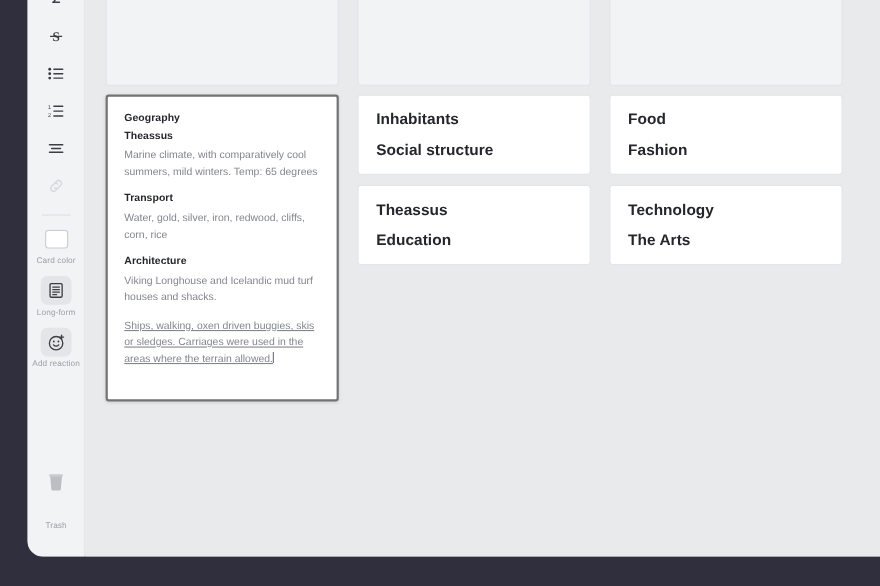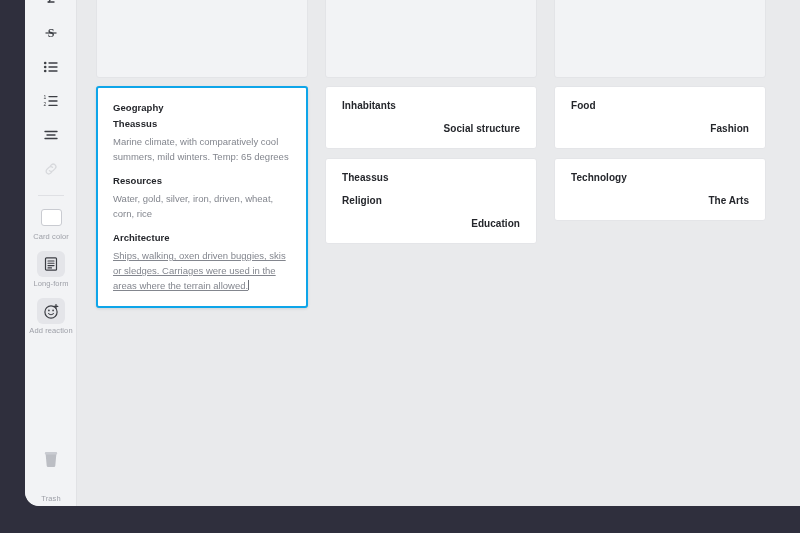--- a/index.html
+++ b/index.html
@@ -90,21 +90,21 @@
     font-size: 7.5px;
     color: #9ea0a8;
     margin-top: 2px;
     letter-spacing: .1px;
     white-space: nowrap;
   }
 
   .trash-group {
     position: absolute;
     left: 0;
-    bottom: 3px;
+    bottom: 24px;
     width: 52px;
     display: flex;
     flex-direction: column;
     align-items: center;
     cursor: pointer;
     gap: 20px;
   }
 
   
   .board {
@@ -140,22 +140,22 @@
 
   .card {
     background: #ffffff;
     border: 1px solid #e4e5e8;
     border-radius: 3px;
     box-sizing: border-box;
     margin-bottom: 9px;
     padding: 14px 16px 13px 16px;
   }
   .card.selected {
-    border: 2px solid #0ea5e9;
-    padding: 14px 15px 13px 15px;
+    border: 2px solid #737373;
+    padding: 14px 15px 29px 15px;
     box-shadow: 0 1px 3px rgba(0,0,0,.10);
   }
   .card.plain-list { padding: 13px 16px 12px 16px; }
 
   .fld-label {
     font-size: 9.5px;
     font-weight: bold;
     color: #24262b;
     margin: 0 0 5px 0;
     letter-spacing: .05px;
@@ -170,27 +170,27 @@
   .fld-value .caret {
     display: inline-block;
     width: 1px;
     height: 10px;
     background: #6c6f77;
     vertical-align: -1px;
     margin-left: 0px;
   }
 
   .list-item {
-    font-size: 10px;
+    font-size: 14px;
     font-weight: bold;
     color: #24262b;
     margin: 0 0 12px 0;
     letter-spacing: .05px;
   }
-  .list-item:last-child { margin-bottom: 2px; text-align: right; }
+  .list-item:last-child { margin-bottom: 2px; }
 </style>
 </head>
 <body>
 
 <div class="app-window">
 
   <div class="tool-sidebar">
 
     <div class="tool-stack">
 
@@ -296,40 +296,40 @@
 
     <div class="column col-1">
       <div class="dropzone">
         
       </div>
 
       <div class="card selected">
         <div class="fld-label">Geography</div>
         <div class="fld-label">Theassus</div>
         <div class="fld-value">Marine climate, with comparatively cool summers, mild winters. Temp: 65 degrees</div>
-        <div class="fld-label">Resources</div>
-        <div class="fld-value">Water, gold, silver, iron, driven, wheat, corn, rice</div>
+        <div class="fld-label">Transport</div>
+        <div class="fld-value">Water, gold, silver, iron, redwood, cliffs, corn, rice</div>
         <div class="fld-label">Architecture</div>
+        <div class="fld-value">Viking Longhouse and Icelandic mud turf houses and shacks.</div>
         <div class="fld-value"><span>Ships, walking, oxen driven buggies, skis or sledges. Carriages were used in the areas where the terrain allowed.</span><span class="caret"></span></div>
       </div>
     </div>
 
     <div class="column col-2">
       <div class="dropzone">
         
       </div>
 
       <div class="card plain-list">
         <div class="list-item">Inhabitants</div>
         <div class="list-item">Social structure</div>
       </div>
 
       <div class="card plain-list">
         <div class="list-item">Theassus</div>
-        <div class="list-item">Religion</div>
         <div class="list-item">Education</div>
       </div>
     </div>
 
     <div class="column col-3">
       <div class="dropzone">
         
       </div>
 
       <div class="card plain-list">

